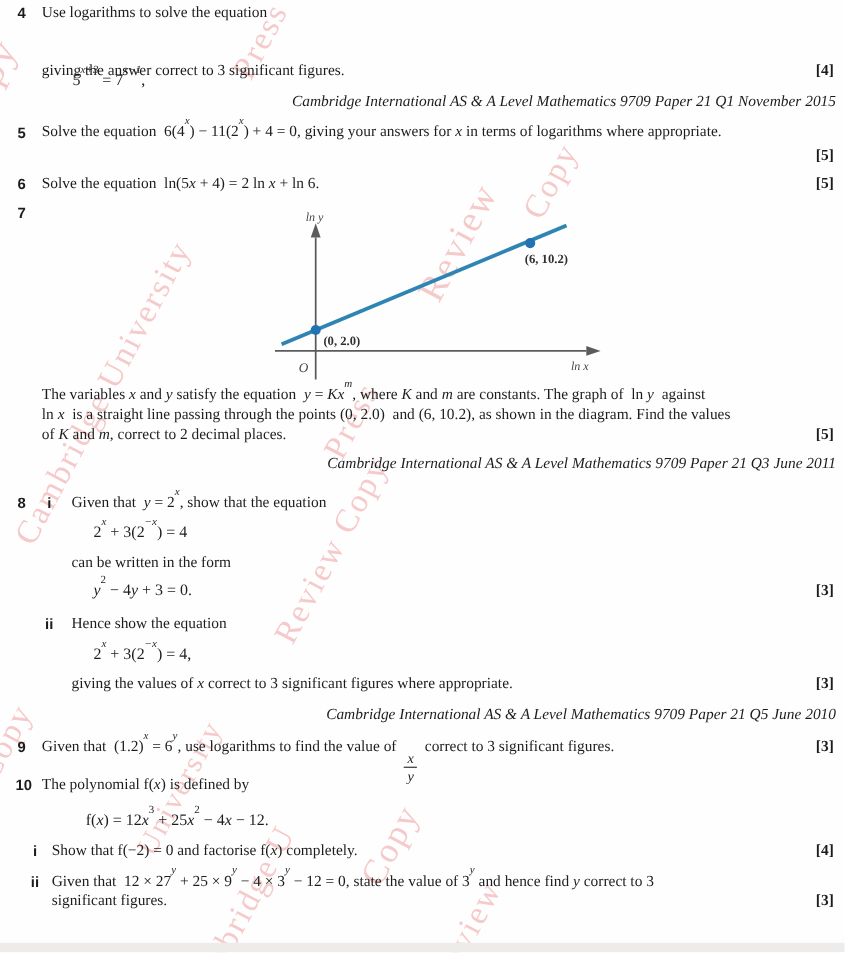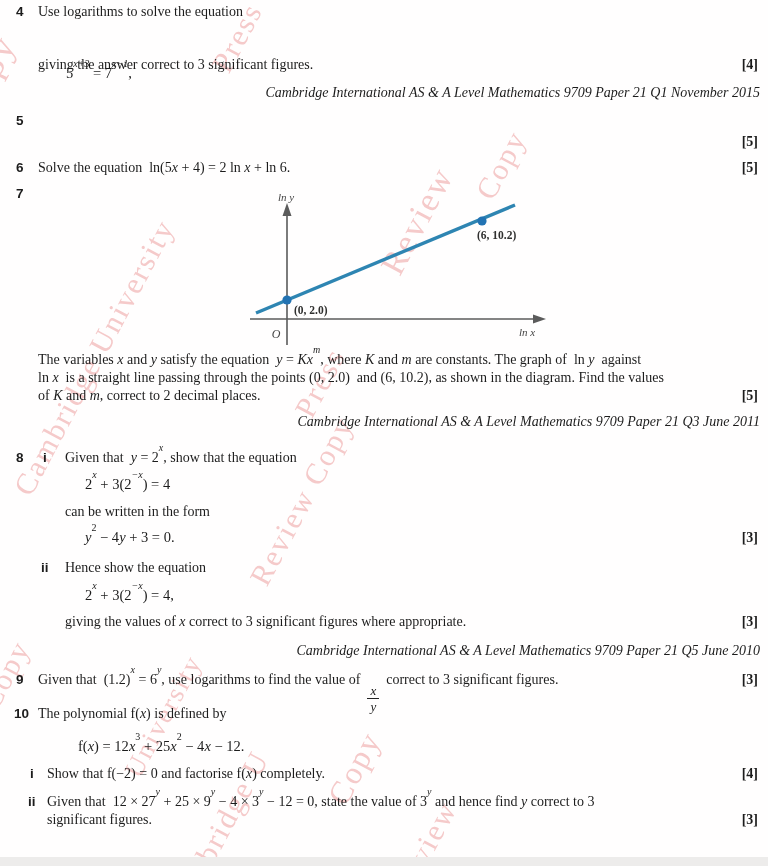--- a/index.html
+++ b/index.html
@@ -43,20 +43,21 @@
   <span class="wm" style="left:400px;top:880px;font-size:30px;">Review</span>
 
   <span class="qnum" style="left:16px;top:3px;">4</span>
   <div class="ln" style="left:38px;top:3px;text-align:center;">Use logarithms to solve the equation</div>
   <div class="ln" style="left:66px;top:27px;font-size:14.5px;margin-top:37px;">5<sup class="vit">x+3</sup> = 7<sup class="vit">x−1</sup>,</div>
   <div class="ln" style="left:38px;top:56px;">giving the answer correct to 3 significant figures.</div>
   <span class="mark" style="top:56px;">[4]</span>
   <div class="cite" style="top:84px;">Cambridge International AS &amp; A Level Mathematics 9709 Paper 21 Q1 November 2015</div>
 
   <span class="qnum" style="left:16px;top:112px;">5</span>
+  <div class="ln" style="left:38px;top:112px;">Solve the equation  6(4<sup class="vit">x</sup>) − 11(2<sup class="vit">x</sup>) + 4 = 0, giving your answers for <span class="vit">x</span> in terms of logarithms where appropriate.</div>
   <span class="mark" style="top:133px;">[5]</span>
 
   <span class="qnum" style="left:16px;top:159px;">6</span>
   <div class="ln" style="left:38px;top:159px;">Solve the equation  ln(5<span class="vit">x</span> + 4) = 2 ln <span class="vit">x</span> + ln 6.</div>
   <span class="mark" style="top:159px;">[5]</span>
 
   <span class="qnum" style="left:16px;top:185px;">7</span>
 
   <div class="graph">
     <svg width="350" height="160" viewBox="0 0 350 160">

